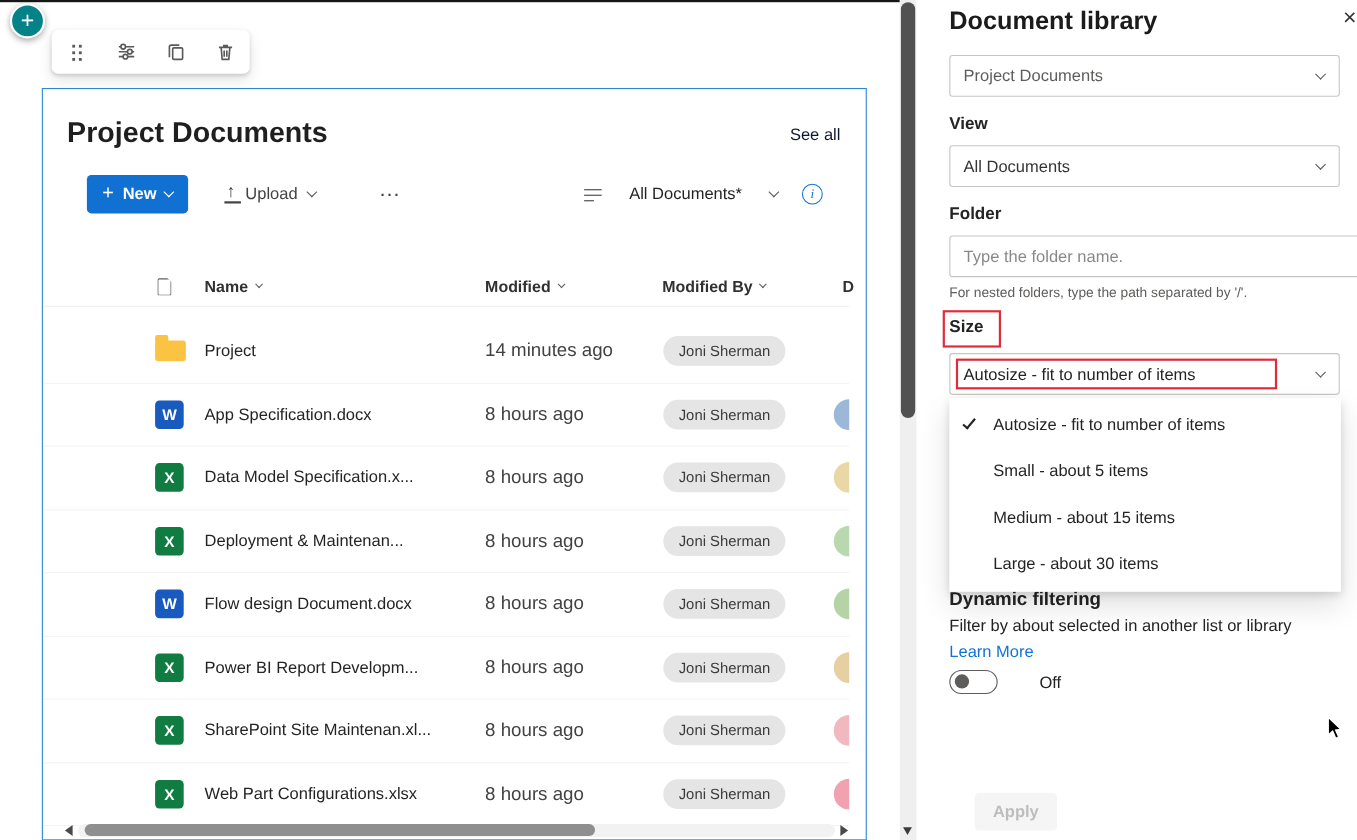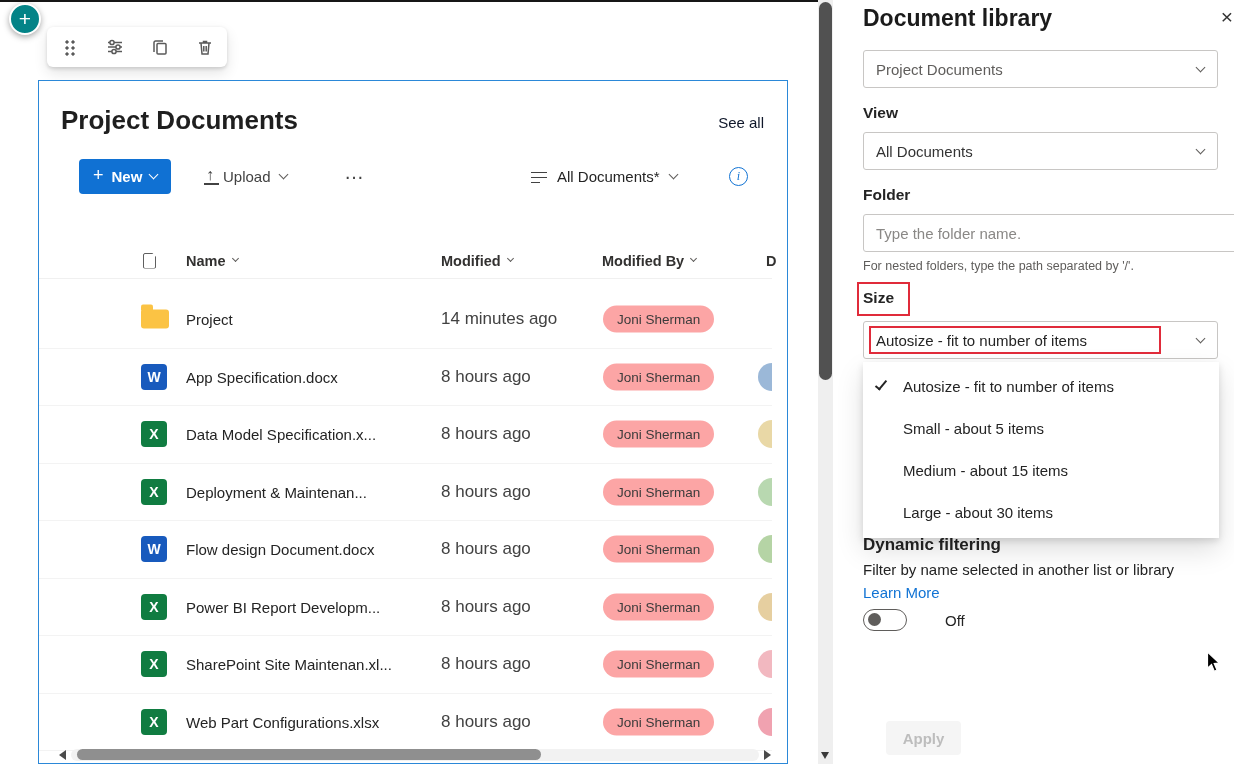--- a/index.html
+++ b/index.html
@@ -38,42 +38,42 @@
 
   .cmd-upload { position:absolute; left:167px; top:78px; height:35px; display:flex; align-items:center;
     gap:9px; font-size:15px; color:#424242; cursor:pointer; }
   .upload-ic { position:relative; font-size:16px; color:#424242; line-height:14px; padding-bottom:3px; }
   .upload-ic::after { content:""; position:absolute; left:-2px; bottom:0; width:15px; height:1.6px; background:#424242; }
 
   .cmd-more { position:absolute; left:305px; top:74px; height:35px; display:flex; align-items:center;
     font-size:20px; color:#424242; letter-spacing:1px; cursor:pointer; }
 
   .cmd-view { position:absolute; left:492px; top:78px; height:35px; display:flex; align-items:center;
-    gap:10px; font-size:15px; color:#242424; cursor:pointer; }
+    gap:25px; font-size:15px; color:#242424; cursor:pointer; }
   .filter-ic { display:inline-block; width:16px; height:12px; position:relative; }
   .filter-ic::before { content:""; position:absolute; left:0; top:1px; width:16px; height:1.7px; background:#424242;
     box-shadow:0 5px 0 0 #424242; }
   .filter-ic::after { content:""; position:absolute; left:0; top:11px; width:9px; height:1.7px; background:#424242; }
 
   .cmd-info { position:absolute; left:690px; top:86px; width:19px; height:19px; border:1.4px solid #1173d4;
     border-radius:50%; color:#1173d4; font-size:12px; font-family:"Liberation Serif", serif; font-style:italic;
     display:flex; align-items:center; justify-content:center; cursor:pointer; }
 
   .thead { position:absolute; left:0; top:162px; width:733px; height:36px; border-bottom:1px solid #f0f0f0; }
   .th { position:absolute; top:50%; transform:translateY(-50%); font-size:14.5px; font-weight:600; color:#323130;
     display:flex; align-items:center; gap:7px; cursor:pointer; }
   .doc-glyph { width:13px; height:16px; border:1.4px solid #5f5f5f; border-radius:2px;
     clip-path:polygon(0 0, 68% 0, 100% 26%, 100% 100%, 0 100%); }
 
   .rows { position:absolute; left:0; top:205px; width:733px; overflow:hidden; }
   .row { position:relative; height:57.5px; border-bottom:1px solid #f3f3f3; cursor:pointer; }
   .cell-icon { position:absolute; left:102px; top:50%; transform:translateY(-50%); }
   .cell-name { position:absolute; left:147px; top:50%; transform:translateY(-50%); font-size:15px; color:#242424; white-space:nowrap; }
   .cell-mod  { position:absolute; left:402px; top:50%; transform:translateY(-50%); font-size:17px; color:#424242; white-space:nowrap; }
-  .cell-pill { position:absolute; left:564px; top:50%; transform:translateY(-50%); background:#fca5a5;
+  .cell-pill { position:absolute; left:564px; top:50%; transform:translateY(-50%); background:#e5e5e5;
     border-radius:14px; padding:6px 14px; font-size:13.5px; color:#3b3b3b; white-space:nowrap; cursor:pointer; }
   .cell-avatar { position:absolute; left:719px; top:50%; transform:translateY(-50%); width:28px; height:28px;
     border-radius:50%; background:#ccc; cursor:pointer; }
 
   .fi { width:26px; height:26px; border-radius:4px; display:flex; align-items:center; justify-content:center;
     color:#fff; font-weight:700; font-size:14px; }
   .fi[data-icon="word"]  { background:#185abd; }
   .fi[data-icon="word"]::after  { content:"W"; }
   .fi[data-icon="excel"] { background:#107c41; }
   .fi[data-icon="excel"]::after { content:"X"; }
@@ -347,21 +347,21 @@
       <div class="mi">
         <span>Medium - about 15 items</span>
       </div>
       <div class="mi">
         <span>Large - about 30 items</span>
       </div>
     </div>
 
     <div class="dyn-label">Dynamic filtering</div>
     <div class="dyn-desc">
-      <span>Filter by name selected in another list or library</span>
+      <span>Filter by about selected in another list or library</span>
       <span class="learn-more" style="color: rgb(17, 115, 212);">Learn More</span>
     </div>
 
     <div class="tgl">
       <span class="tgl-knob"></span>
     </div>
     <div class="tgl-label">Off</div>
 
     <button class="btn-apply">Apply</button>
   </aside>

